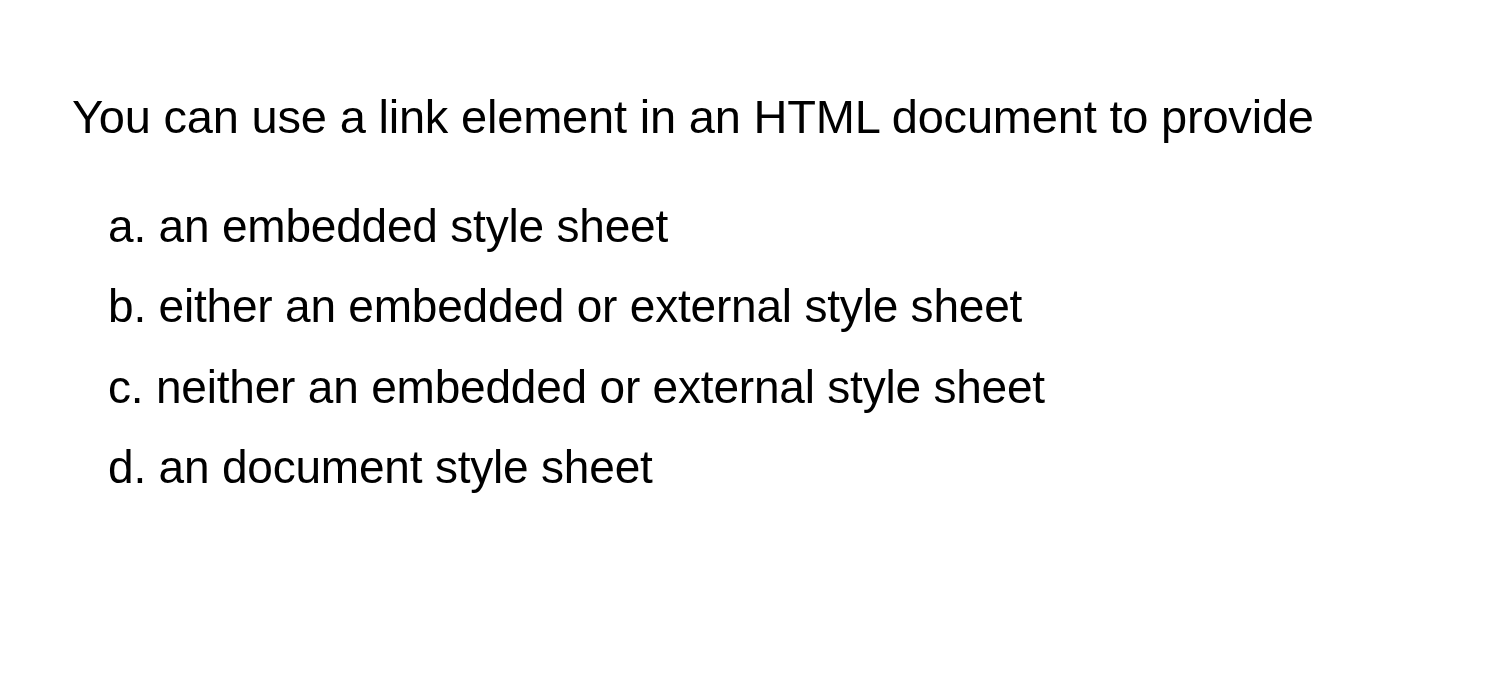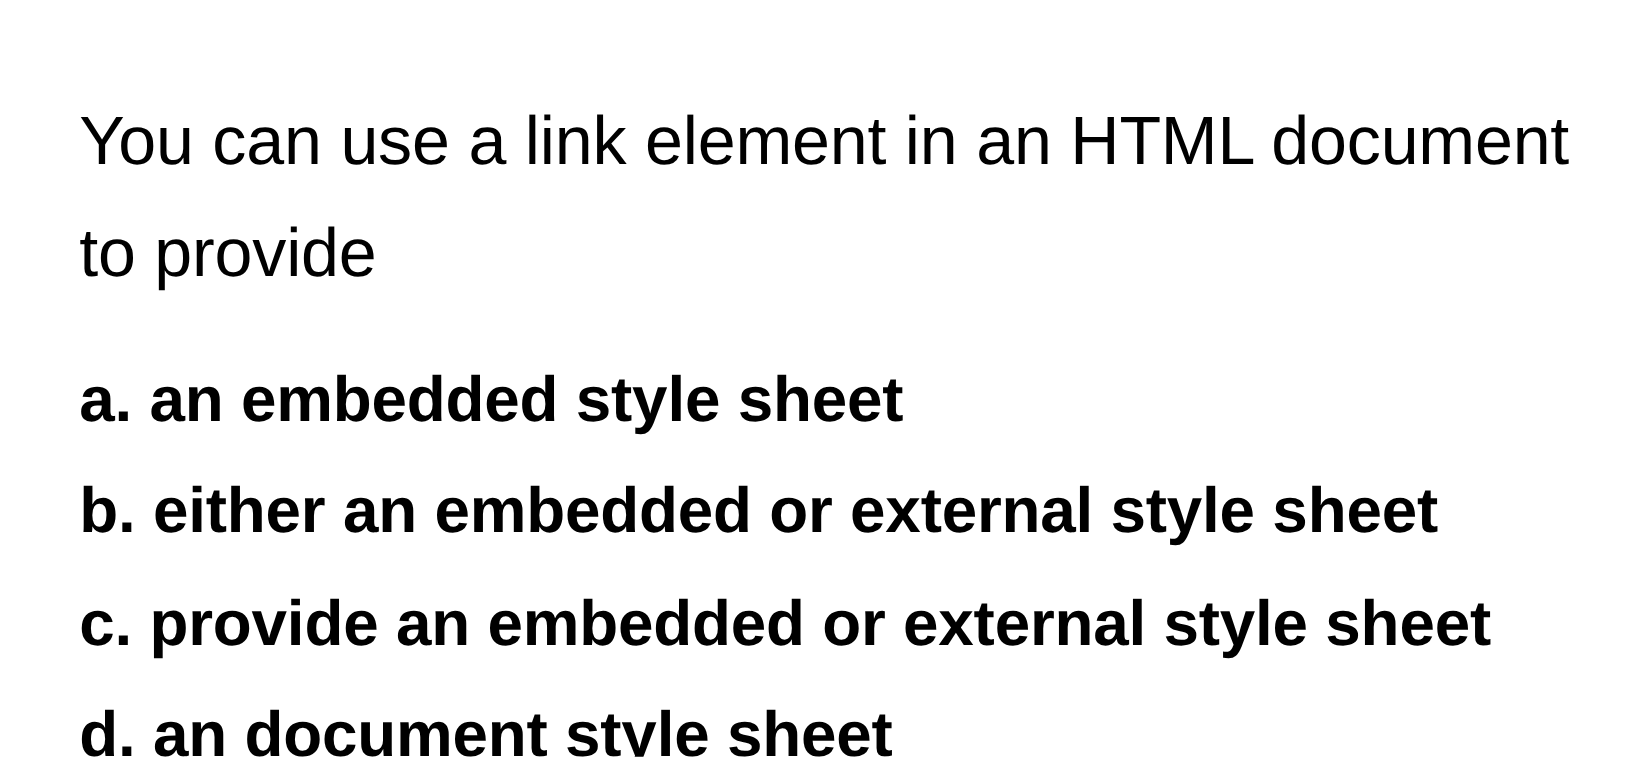--- a/index.html
+++ b/index.html
@@ -9,49 +9,50 @@
     }
     body {
       width: 1500px;
       height: 688px;
       background: #ffffff;
       font-family: -apple-system, BlinkMacSystemFont, "Segoe UI", Helvetica, Arial, sans-serif;
       color: #000000;
       padding: 78px 72px 40px 72px;
     }
     .question-text {
-      font-size: 62px;
+      font-size: 47px;
       line-height: 1.65;
       font-weight: 400;
       margin-bottom: 30px;
       letter-spacing: -0.2px;
     }
     .option {
-      font-size: 58px;
+      font-size: 46px;
       line-height: 1.75;
-      font-weight: 700;
+      font-weight: 400;
       letter-spacing: -0.2px;
+      margin-left: 36px;
     }
   </style>
 </head>
 <body>
 
 <div class="question-text">You can use a link element in an HTML document to provide</div>
 
 <div class="option">
   <span>a.</span>
   <span>an embedded style sheet</span>
 </div>
 
 <div class="option">
   <span>b.</span>
   <span>either an embedded or external style sheet</span>
 </div>
 
 <div class="option">
   <span>c.</span>
-  <span>provide an embedded or external style sheet</span>
+  <span>neither an embedded or external style sheet</span>
 </div>
 
 <div class="option">
   <span>d.</span>
   <span>an document style sheet</span>
 </div>
 
 </body></html>

